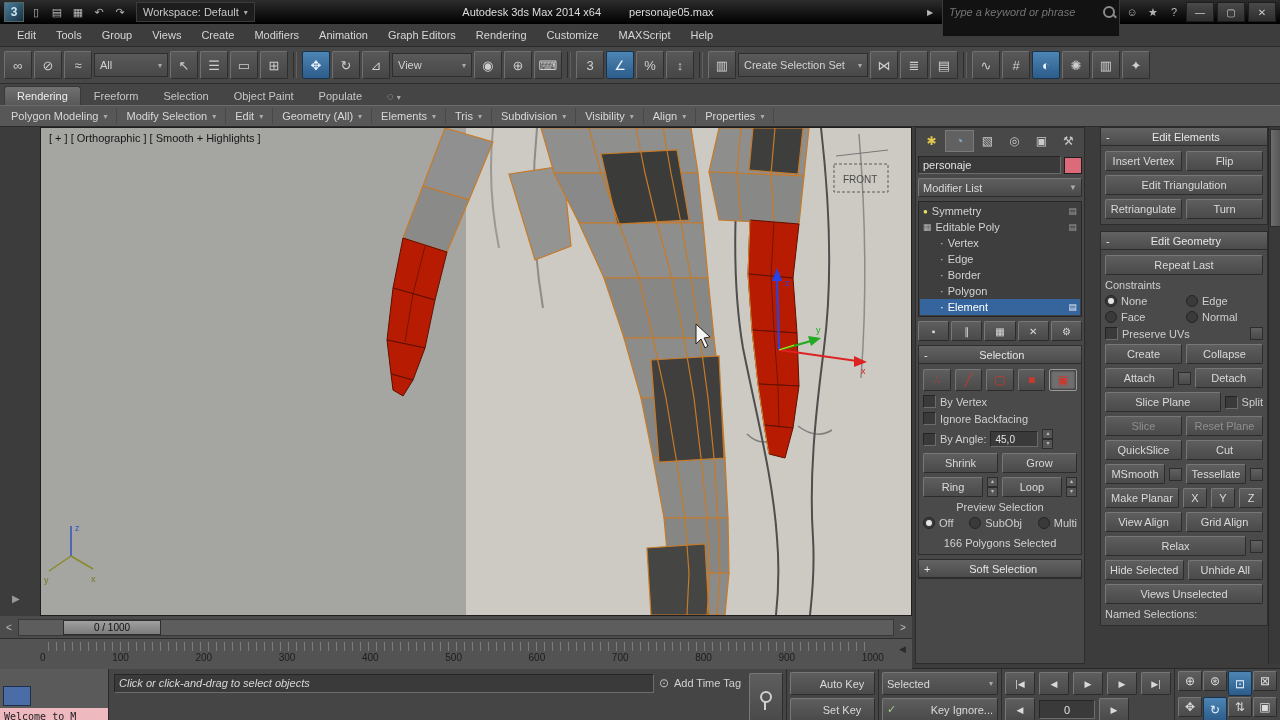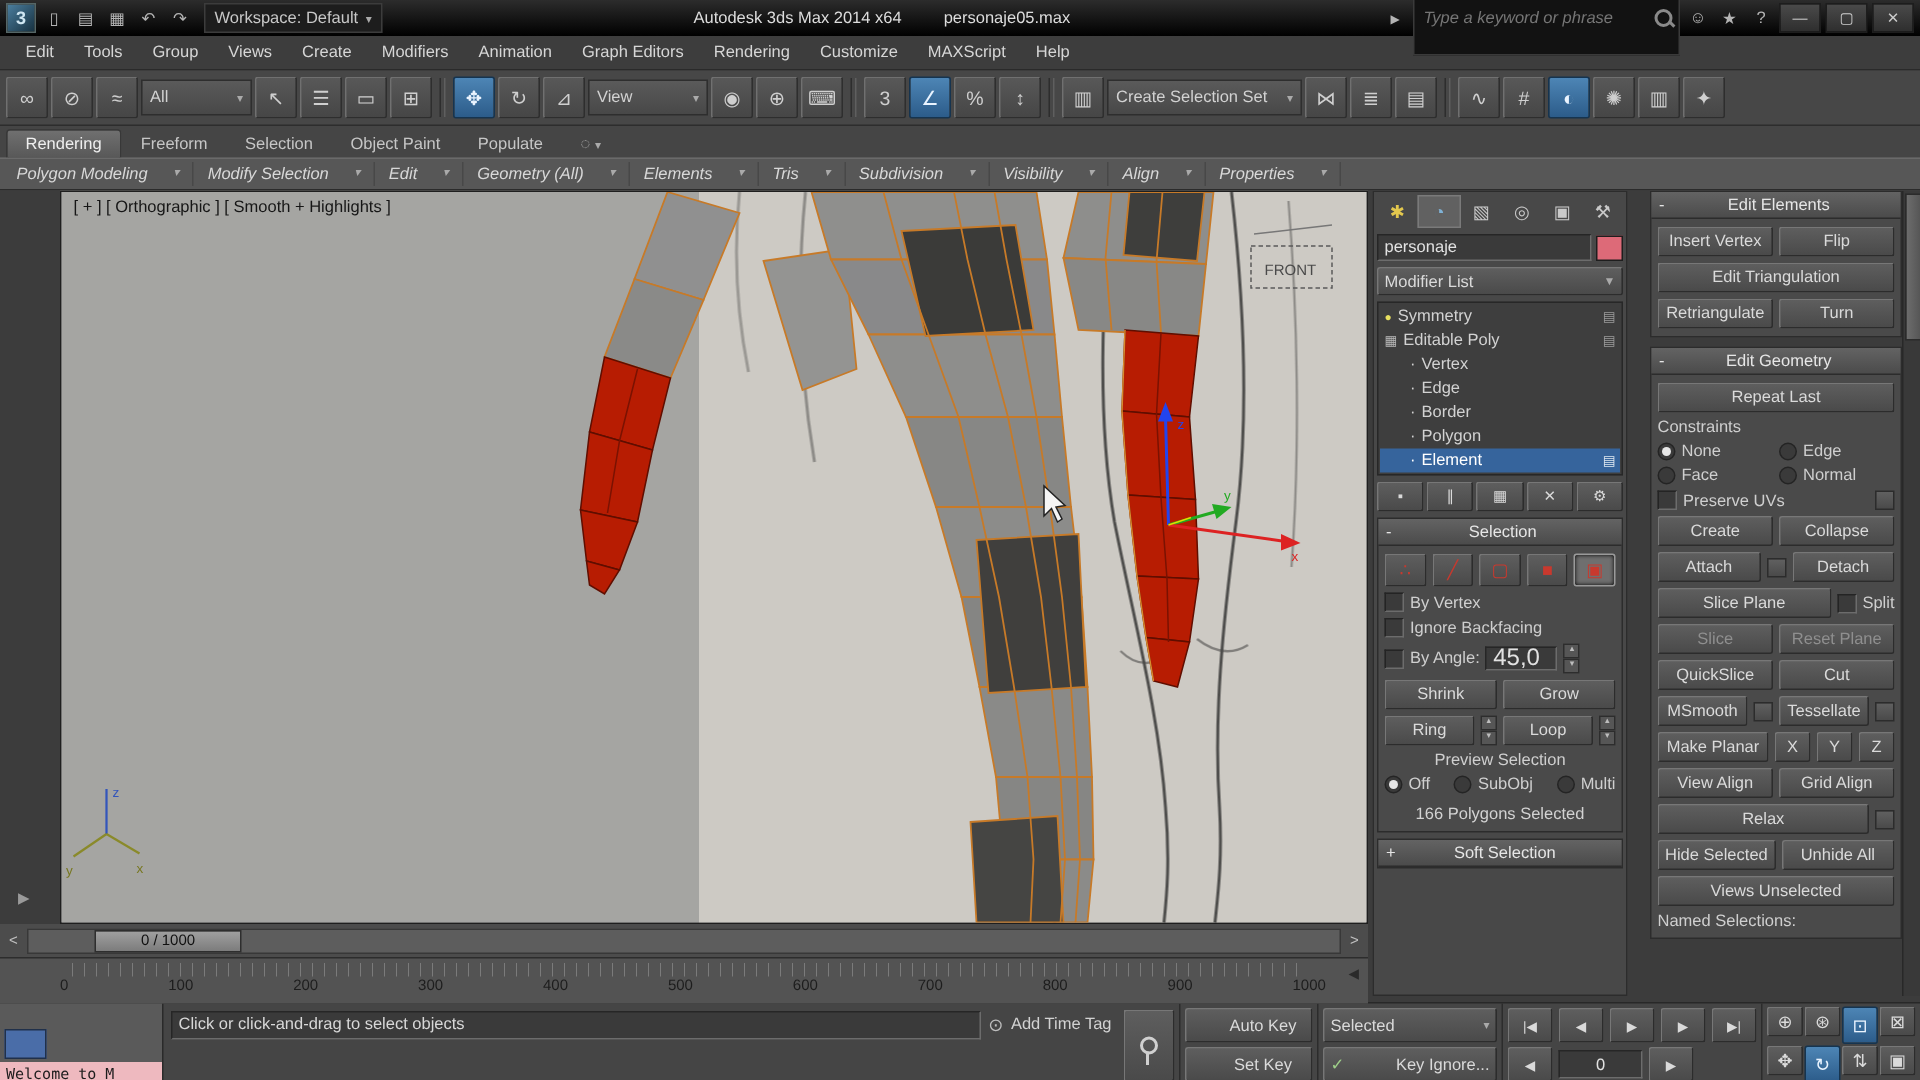--- a/index.html
+++ b/index.html
@@ -37,21 +37,21 @@
   .tsep{width:2px;height:26px;border-left:1px solid #2d2d2d;border-right:1px solid #5f5f5f;margin:0 3px;flex:0 0 auto;}
   .tdd{height:22px;background:linear-gradient(#5a5a5a,#484848);border:1px solid #2e2e2e;display:flex;
        align-items:center;gap:6px;padding:0 5px;flex:0 0 auto;}
   
   .rtabs{height:21px;background:#454545;display:flex;align-items:flex-end;padding:0 4px;gap:1px;}
   .rtab{padding:3px 12px;color:#c6c6c6;}
   .rtab.active{background:linear-gradient(#707070,#585858);border:1px solid #383838;border-bottom:none;
                border-radius:3px 3px 0 0;color:#efefef;}
   .rpanels{height:20px;background:#575757;border-top:1px solid #6a6a6a;border-bottom:1px solid #2b2b2b;
            display:flex;align-items:center;padding:0 2px;}
-  .rpanel{padding:2px 9px;border-right:1px solid #484848;display:flex;gap:17px;color:#d8d8d8;font-style:italic;}
+  .rpanel{padding:2px 9px;border-right:1px solid #484848;display:flex;gap:5px;align-items:center;color:#d8d8d8;}
   
   .main{position:relative;height:541px;background:#3c3c3c;}
   .gutter{position:absolute;left:0;top:0;width:40px;height:489px;background:#3c3c3c;}
   .gutter-arrow{position:absolute;left:12px;top:466px;color:#9a9a9a;font-size:10px;}
   .viewport{position:absolute;left:40px;top:0;width:872px;height:489px;background:#a6a6a4;border:1px solid #1f1f1f;box-sizing:border-box;}
   .viewport svg{position:absolute;inset:0;}
   .vp-label{position:absolute;left:8px;top:4px;color:#161616;font-size:11px;z-index:2;}
   
   .timeline{position:absolute;left:0;top:489px;width:912px;height:52px;}
   .slider-row{height:22px;background:#4c4c4c;display:flex;align-items:center;gap:3px;padding:0 3px;box-sizing:border-box;}
@@ -116,21 +116,21 @@
   .listener{width:108px;flex:0 0 auto;display:flex;flex-direction:column;border-right:1px solid #2a2a2a;}
   .lis-top{flex:1;background:#5a5a5a;position:relative;}
   .lis-blue{position:absolute;left:3px;bottom:2px;width:26px;height:18px;background:#4a6da8;border:1px solid #20304a;}
   .lis-pink{height:16px;background:#eeb9bf;color:#1c1c1c;display:flex;align-items:center;padding:0 4px;
             font-family:"DejaVu Sans Mono",monospace;font-size:10px;}
   .smid{flex:1;display:flex;flex-direction:column;padding:3px 5px;gap:3px;min-width:0;}
   .srow2{display:flex;align-items:center;gap:5px;height:22px;}
   .selfield{width:290px;height:17px;}
   .coordlbl{color:#cfcfcf;}
   .coordfld{width:56px;height:15px;font-size:10px;}
-  .promptfld{flex:1;height:17px;color:#d8d8d8;}
+  .promptfld{flex:1;height:17px;color:#d8d8d8;font-style:italic;}
   .padlock{width:10px;height:8px;border:1px solid #c9c9c9;border-radius:1px;position:relative;margin-top:4px;}
   .padlock::before{content:"";position:absolute;left:1px;top:-5px;width:5px;height:4px;
                    border:1px solid #c9c9c9;border-bottom:none;border-radius:4px 4px 0 0;}
   .keybig{width:24px;height:46px;align-self:center;margin:0 3px;display:flex;align-items:center;justify-content:center;}
   .keyicn{width:8px;height:8px;border:2px solid #d0d0d0;border-radius:50%;position:relative;}
   .keyicn::after{content:"";position:absolute;left:2px;top:8px;width:2px;height:9px;background:#d0d0d0;}
   .scol{display:flex;flex-direction:column;gap:3px;justify-content:center;padding:0 3px;border-left:1px solid #2c2c2c;}
   .akbtn{width:56px;height:21px;padding-left:23px;}
   .ddbtn{width:106px;height:21px;justify-content:space-between;}
   .pbtn{width:20px;height:21px;font-size:9px;}
@@ -486,21 +486,21 @@
             <span class="chk"></span>
             <span class="lbl">By Vertex</span>
           </div>
           <div class="frow">
             <span class="chk"></span>
             <span class="lbl">Ignore Backfacing</span>
           </div>
           <div class="frow">
             <span class="chk"></span>
             <span class="lbl">By Angle:</span>
-            <span class="sunk" style="width:38px;height:14px;font-size:16px;">45,0</span>
+            <span class="sunk" style="width:38px;height:14px;font-size:10px;">45,0</span>
             <span class="spin">
               <span>▴</span>
               <span>▾</span>
             </span>
           </div>
           <div class="g2">
             <span class="btn">Shrink</span>
             <span class="btn">Grow</span>
           </div>
           <div class="frow">

